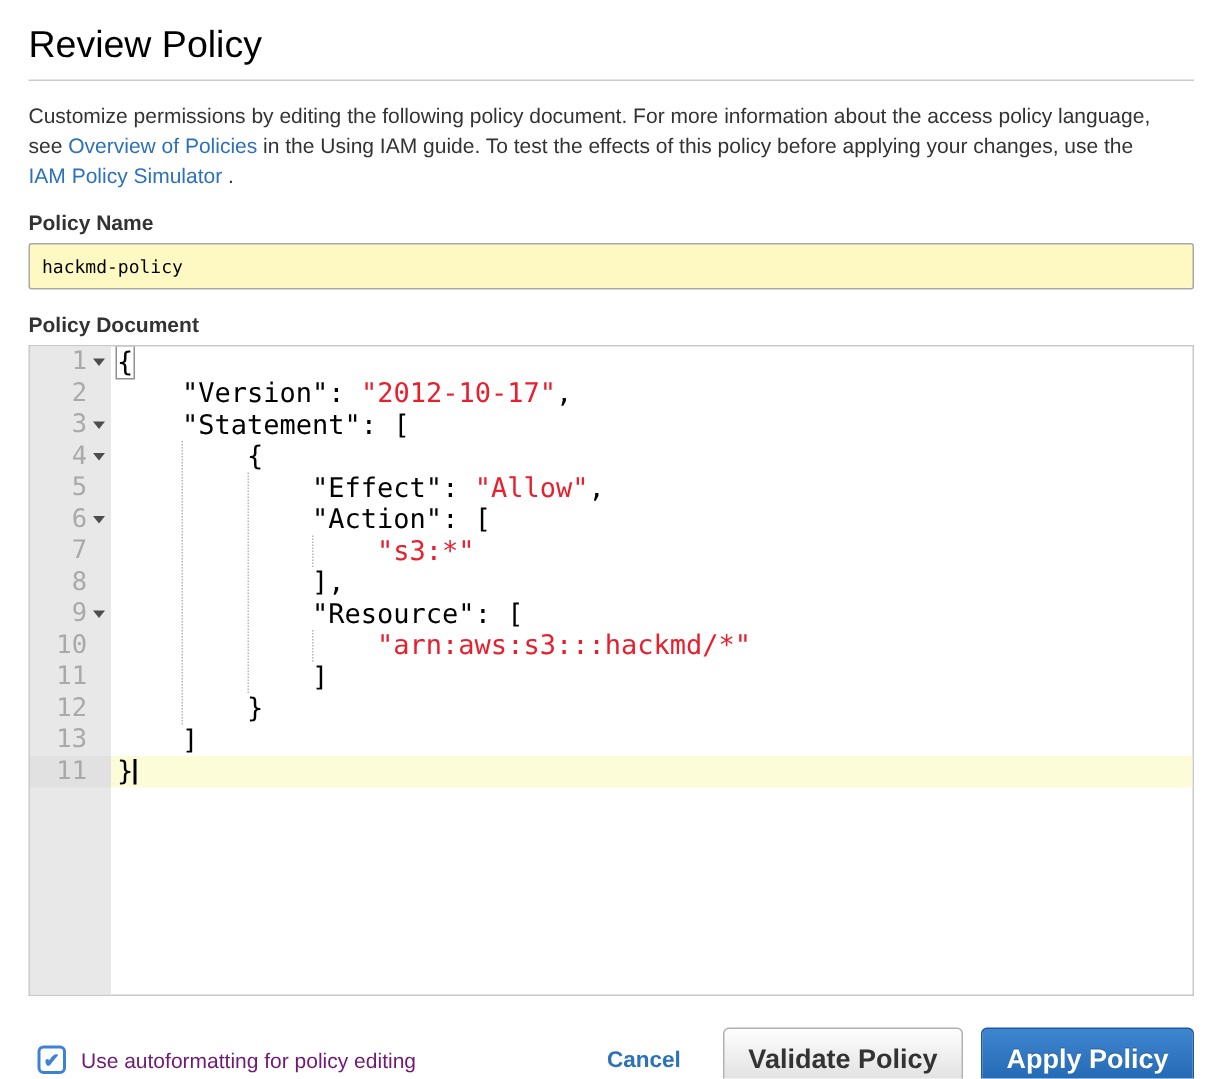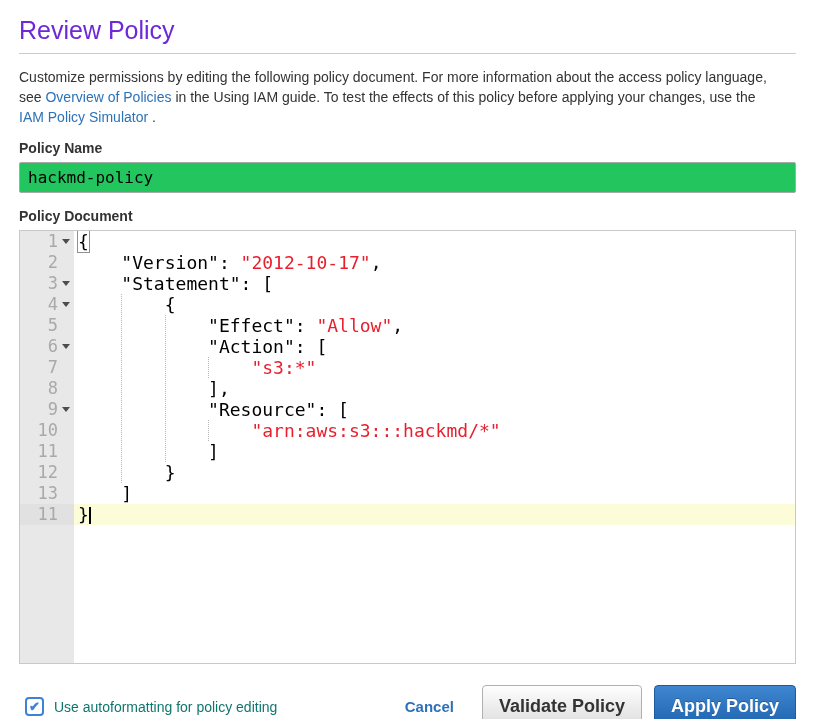--- a/index.html
+++ b/index.html
@@ -2,32 +2,32 @@
 <html style="--link-blue: #2d72b8; --string-red: #e8202e; --active-line-yellow: #fcfcd8; --checkbox-blue: #3d82d6; --primary-btn-top: #3f86d0; --primary-btn-bottom: #1e63ae;"><head>
 <meta charset="utf-8">
 <style>
   html,body { margin:0; padding:0; }
   body {
     width:814px; height:719px; overflow:hidden; background:#fff;
     font-family:"Liberation Sans", sans-serif; color:#333;
   }
   .container { padding:16px 18px 0 19px; }
 
-  .page-title { font-size:25px; font-weight:normal; color:#6d28d9; margin:0 0 9px 0; line-height:28px; }
+  .page-title { font-size:25px; font-weight:normal; color:#000000; margin:0 0 9px 0; line-height:28px; }
   .title-rule { height:0; border-top:1px solid #ccc; margin:0 0 13px 0; }
 
   .intro { font-size:14px; line-height:20px; color:#333; margin:0 0 13px 0; }
   a.link { color:var(--link-blue,#2d72b8); text-decoration:none; }
   .it { }
 
   .flabel { font-size:14px; font-weight:bold; color:#333; margin:0 0 6px 0; }
   .name-input {
     display:block; width:100%; box-sizing:border-box; height:31px;
     border:1px solid #a9a9a9; border-radius:2px; padding:0 8px; margin:0 0 15px 0;
-    font-family:"DejaVu Sans Mono", monospace; font-size:16px; color:#000; background:#22c55e;
+    font-family:"DejaVu Sans Mono", monospace; font-size:12px; color:#000; background:#fef9c3;
   }
 
   .editor {
     position:relative; height:432px; border:1px solid #c9c9c9; background:#fff;
     font-family:"DejaVu Sans Mono", monospace; font-size:18px; overflow:hidden;
   }
   .gutter-bg { position:absolute; left:0; top:0; bottom:0; width:54px; background:#e8e8e8; }
   .rows { position:relative; }
   .row { display:flex; height:21px; line-height:21px; }
   .gut {
@@ -53,21 +53,21 @@
   .g12b{ left:188px; top:189px; height:21px; }
 
   .footer { display:flex; align-items:center; margin-top:21px; }
   .cb-wrap { display:flex; align-items:center; margin-left:6px; cursor:pointer; }
   .cb {
     width:19px; height:19px; box-sizing:border-box; flex:none;
     border:2px solid var(--checkbox-blue,#3d82d6); border-radius:4px; background:#fff;
     display:flex; align-items:center; justify-content:center;
     font-size:13px; font-weight:bold; color:var(--checkbox-blue,#3d82d6);
   }
-  .cb-label { margin-left:10px; font-size:14px; color:#0f766e; }
+  .cb-label { margin-left:10px; font-size:14px; color:#701a75; }
   .spacer { flex:1; }
   .cancel { font-size:15px; font-weight:bold; color:var(--link-blue,#2d72b8); text-decoration:none; margin-right:28px; }
   .btn {
     height:43px; border-radius:4px; cursor:pointer;
     font-family:"Liberation Sans", sans-serif; font-size:18px; font-weight:bold; padding:0 16px;
   }
   .btn-default {
     background:linear-gradient(#fefefe,#dcdcdc); border:1px solid #b0b0b0; color:#333;
     margin-right:12px;
   }

